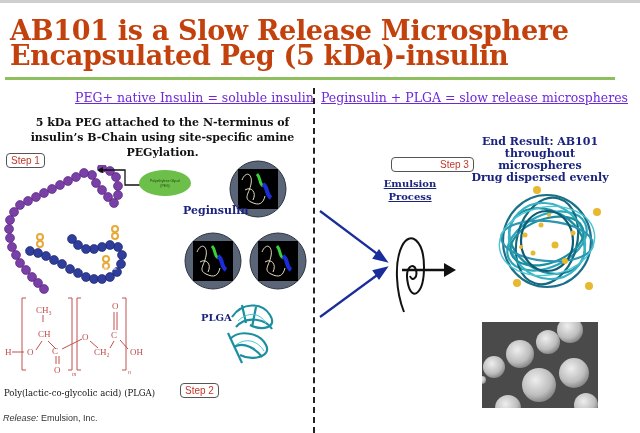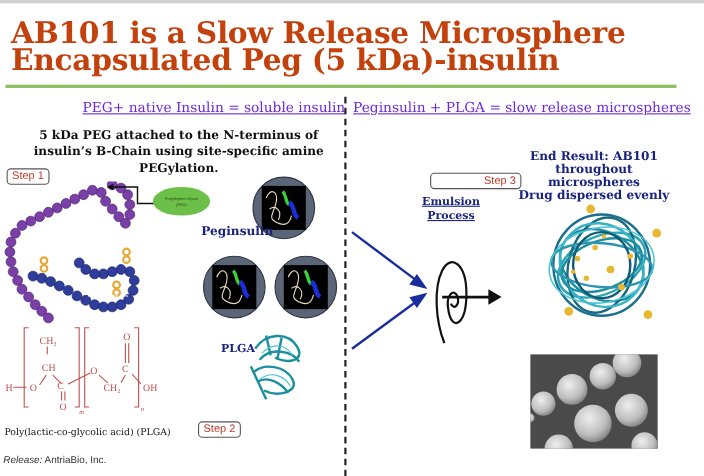--- a/index.html
+++ b/index.html
@@ -184,21 +184,21 @@
   <text x="80" y="48">O</text>
   <text x="92" y="63">CH₂</text>
   <text x="109" y="46">C</text>
   <text x="110" y="17">O</text>
   <text x="128" y="63">OH</text>
   <text x="70" y="84" font-size="6" font-style="italic">m</text>
   <text x="126" y="82" font-size="6" font-style="italic">n</text>
 </svg>
 <div class="plga-name">Poly(lactic-co-glycolic acid) (PLGA)</div>
 
-<div class="source"><i>Release:</i><span> AntriaBio, Inc.</span></div>
+<div class="source"><i>Release:</i><span> Emulsion, Inc.</span></div>
 
 <div class="step" style="left:391px;top:157px;padding-left:48px;">Step 3</div>
 <div class="label-blue" style="left:380px;top:177px;width:60px;font-size:10px;text-decoration:underline;">Emulsion Process</div>
 
 <div class="label-blue" style="left:465px;top:136px;width:150px;font-size:11px;line-height:12px;">
   <div>End Result: AB101</div>
   <div>throughout microspheres</div>
   <div>Drug dispersed evenly</div>
 </div>
 

